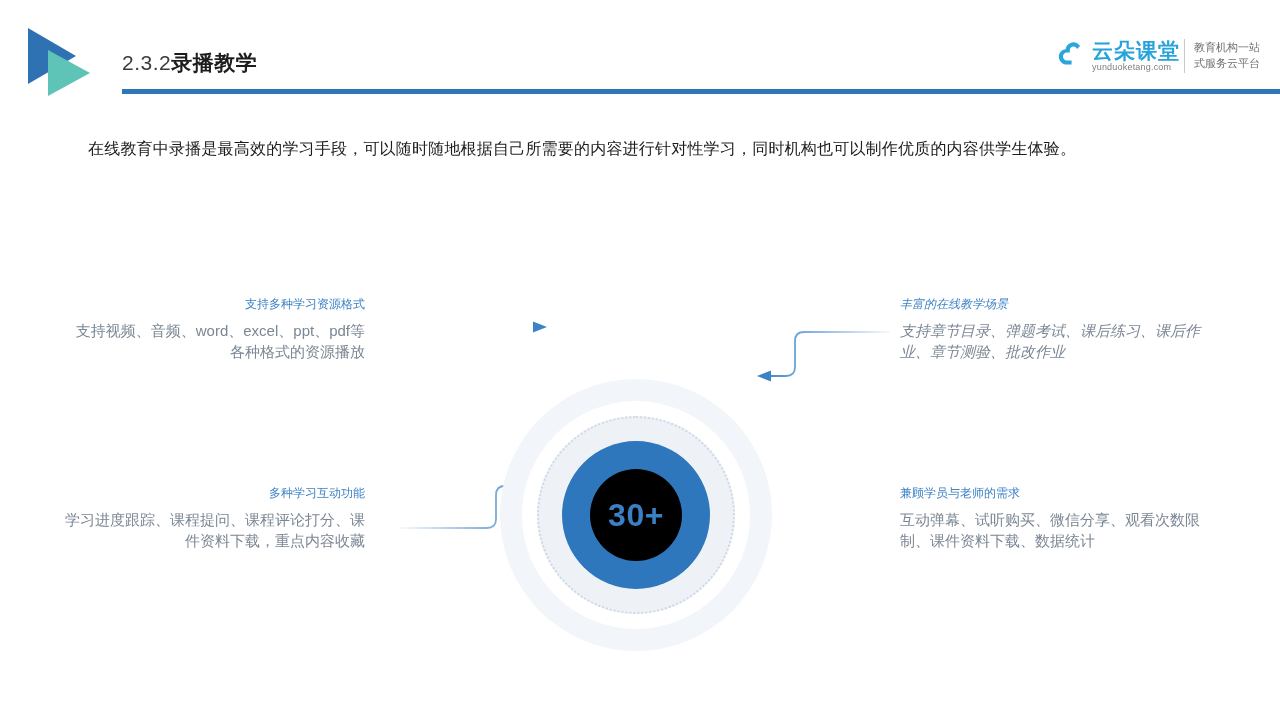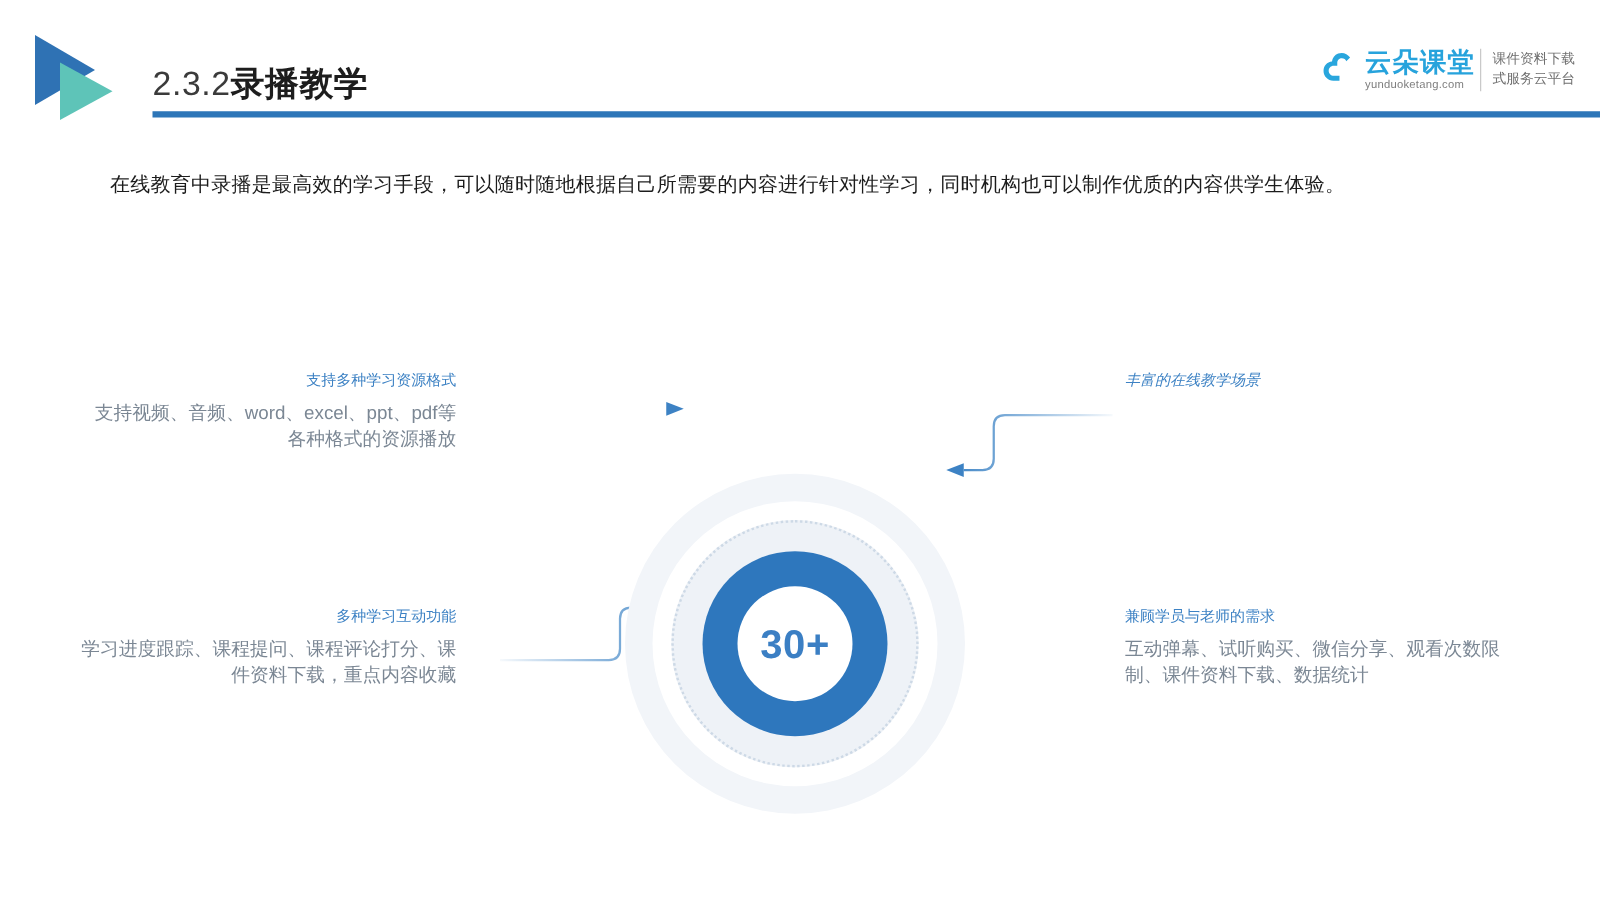--- a/index.html
+++ b/index.html
@@ -42,21 +42,21 @@
     left: 20px; top: 22px;
     width: 0; height: 0;
     border-top: 23px solid transparent;
     border-bottom: 23px solid transparent;
     border-left: 42px solid #5ec4b8;
   }
   .section-title {
     position: absolute;
     left: 122px;
     top: 49px;
-    font-size: 27px;
+    font-size: 21px;
     color: #2b2b2b;
     letter-spacing: 0.5px;
     white-space: nowrap;
   }
   .section-title .num {
     font-weight: 400;
     color: #3b3b3b;
   }
   .section-title .name {
     font-weight: bold;
@@ -176,21 +176,21 @@
     border-radius: 50%;
     background: #2e77bd;
     display: flex;
     align-items: center;
     justify-content: center;
   }
   .donut-hole {
     width: 92px;
     height: 92px;
     border-radius: 50%;
-    background: #ffffff;
+    background: #000000;
     display: flex;
     align-items: center;
     justify-content: center;
   }
   .hub-value {
     font-size: 32px;
     font-weight: bold;
     color: #3b7fc4;
     letter-spacing: 0.5px;
   }
@@ -253,21 +253,21 @@
     <svg class="brand-cloud" viewBox="0 0 48 44">
       <path d="M34 8 C31 3.5 25.5 1.5 20.5 3.5 C16.5 5 14 8.5 13.5 12.5 C8 13 4 17.5 4 23 C4 29 9 34 15 34 L22 34 L22 28.5 L15.5 28.5 C12.3 28.5 9.8 26 9.8 22.8 C9.8 19.7 12.3 17.2 15.4 17.2 L19.5 17.2 L19.5 13.8 C19.5 11 21.8 8.6 24.7 8.6 C27 8.6 29 10 29.7 12 Z" fill="#29a6dd"></path>
       <path d="M22 3 C30 3 36 9 37 16 C42 17 45.5 21 45.5 26 C45.5 31.5 41 36 35.5 36 L24 36 L24 31.5 L35.2 31.5 C38.2 31.5 40.7 29 40.7 26 C40.7 23 38.2 20.5 35.2 20.5 L32.2 20.5 L32.2 18 C32.2 12.7 27.8 8.3 22.4 8.3 Z" fill="#29a6dd" opacity="0"></path>
     </svg>
     <div class="brand-words">
       <div class="brand-name">云朵课堂</div>
       <div class="brand-domain">yunduoketang.com</div>
     </div>
     <div class="brand-divider"></div>
     <div class="brand-tag">
-      <div>课件资料下载</div>
+      <div>教育机构一站</div>
       <div>式服务云平台</div>
     </div>
   </div>
 </div>
 
 <div class="intro">在线教育中录播是最高效的学习手段，可以随时随地根据自己所需要的内容进行针对性学习，同时机构也可以制作优质的内容供学生体验。</div>
 
 <svg class="connectors" viewBox="0 0 1280 720">
   <defs>
     <linearGradient id="gradL" x1="0" y1="0" x2="1" y2="0">
@@ -319,18 +319,19 @@
   <div class="feature-desc">支持视频、音频、word、excel、ppt、pdf等各种格式的资源播放</div>
 </div>
 
 <div class="feature left f-bl">
   <div class="feature-title">多种学习互动功能</div>
   <div class="feature-desc">学习进度跟踪、课程提问、课程评论打分、课件资料下载，重点内容收藏</div>
 </div>
 
 <div class="feature right f-tr">
   <div class="feature-title">丰富的在线教学场景</div>
+  <div class="feature-desc">支持章节目录、弹题考试、课后练习、课后作业、章节测验、批改作业</div>
 </div>
 
 <div class="feature right f-br">
   <div class="feature-title">兼顾学员与老师的需求</div>
   <div class="feature-desc">互动弹幕、试听购买、微信分享、观看次数限制、课件资料下载、数据统计</div>
 </div>
 
 </body></html>

